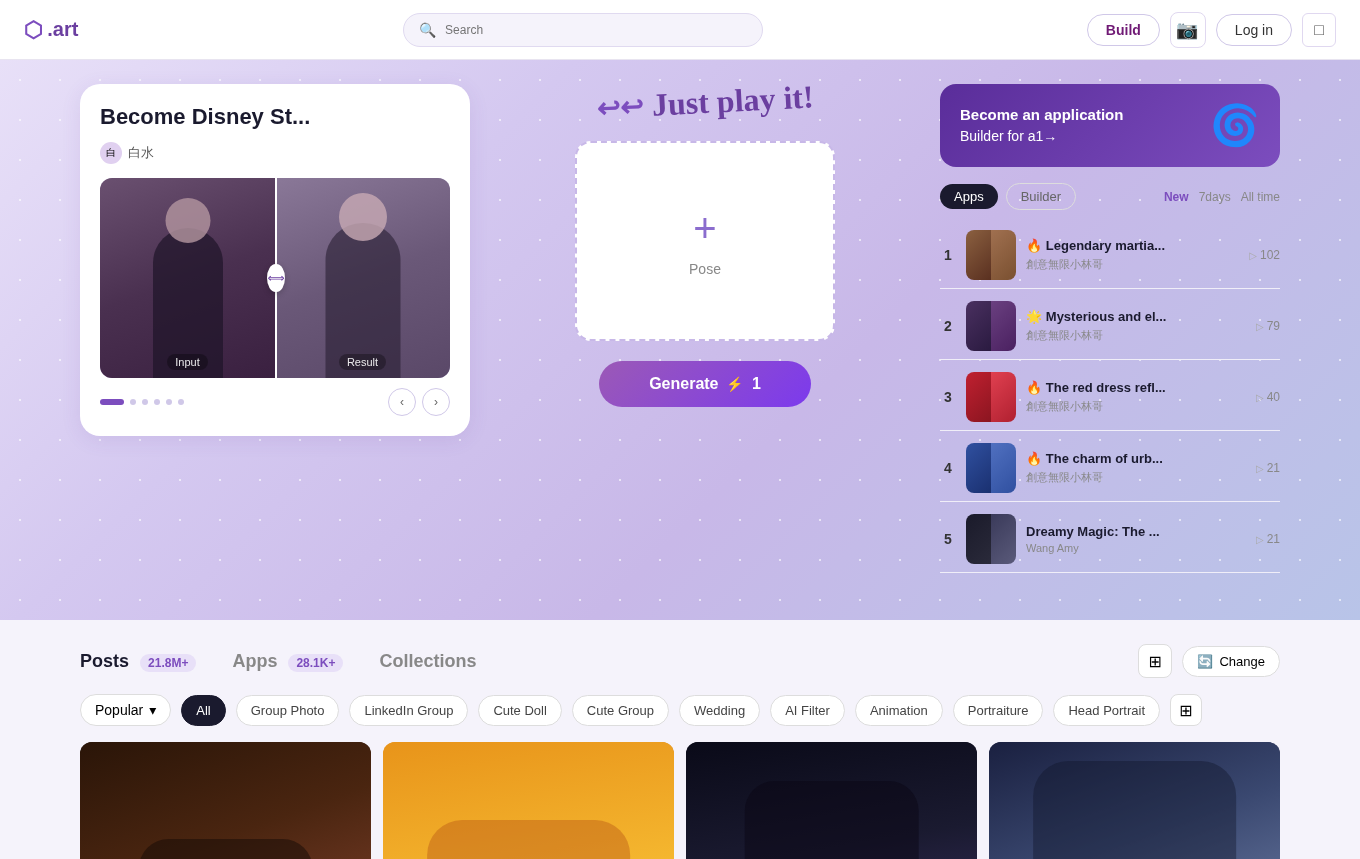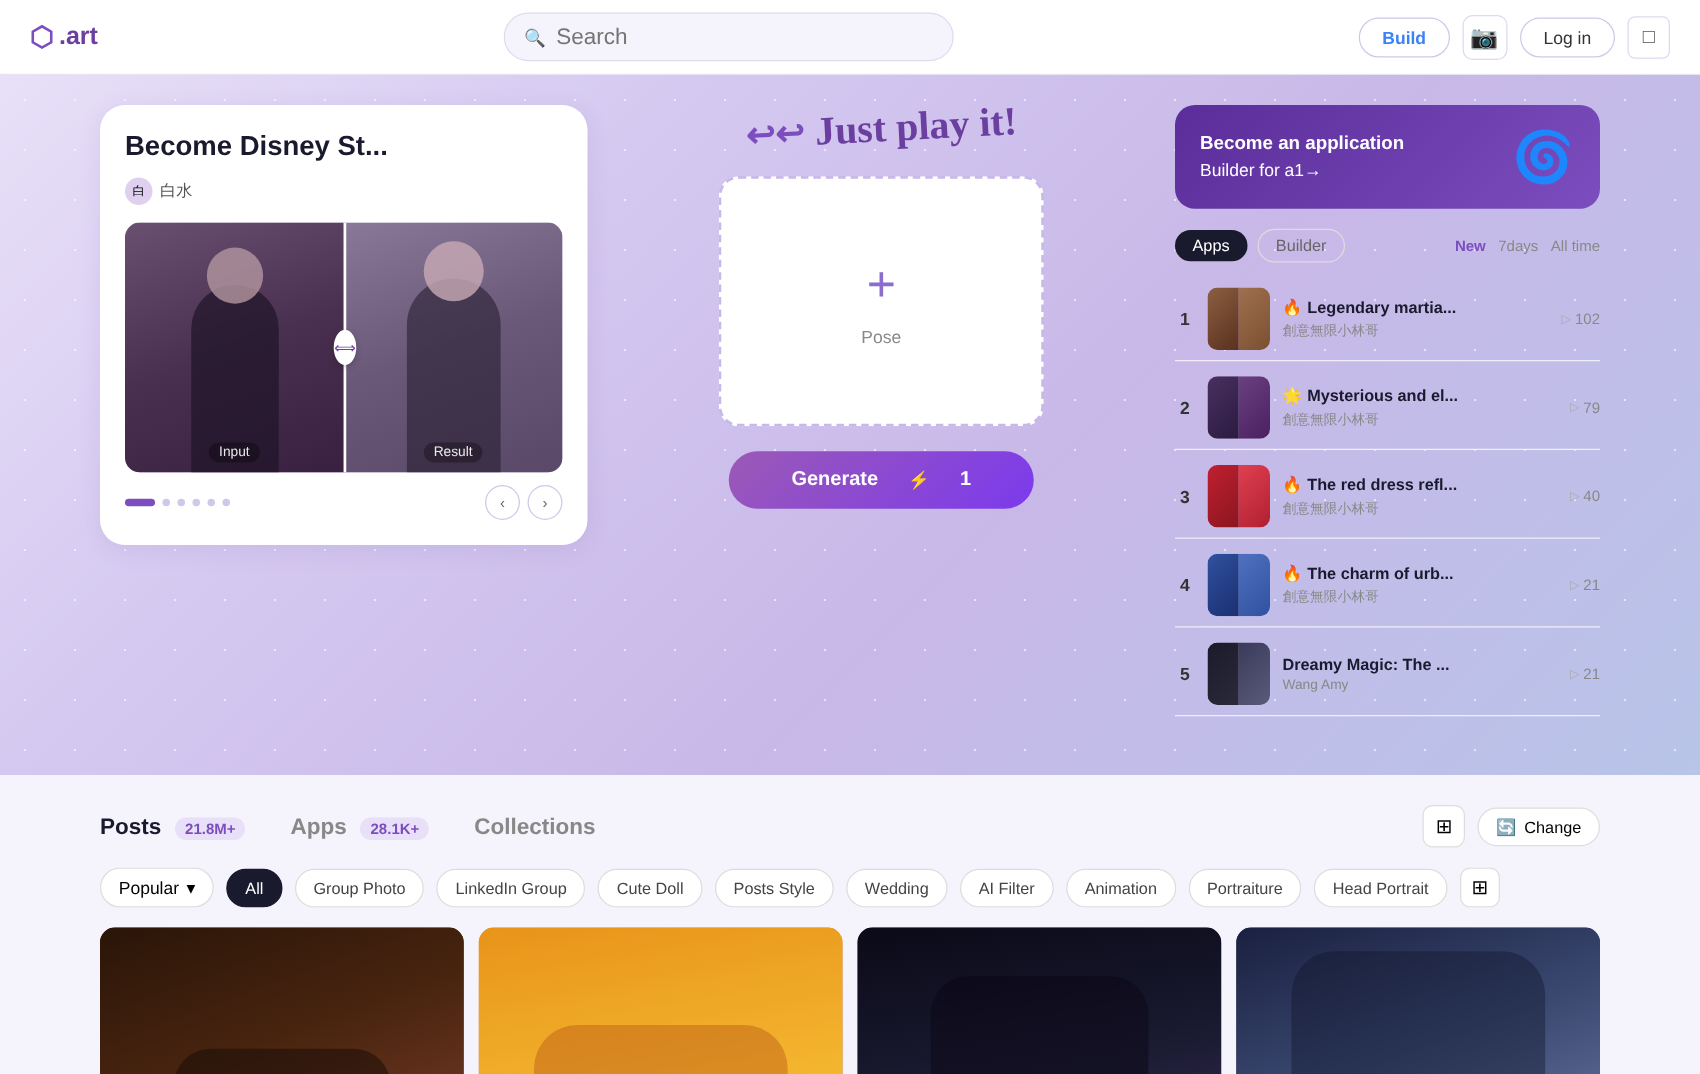--- a/index.html
+++ b/index.html
@@ -11,25 +11,25 @@
       padding: 0 24px; height: 60px; background: #fff; border-bottom: 1px solid #e8e4f0;
     }
     .logo { display: flex; align-items: center; gap: 4px; font-size: 20px; font-weight: 700; color: #6b3fa0; cursor: pointer; }
     .logo-icon { color: #7c4dbe; font-size: 22px; }
     .search-bar {
       display: flex; align-items: center; gap: 8px;
       background: #f5f3fb; border: 1px solid #e0daf0; border-radius: 24px;
       padding: 8px 16px; width: 360px;
     }
     .search-icon { color: #999; font-size: 14px; }
-    .search-input { border: none; background: transparent; outline: none; font-size: 18px; color: #888; width: 100%; }
+    .search-input { border: none; background: transparent; outline: none; font-size: 12px; color: #888; width: 100%; }
     .header-right { display: flex; align-items: center; gap: 10px; }
     .btn-build {
       background: #fff; border: 1.5px solid #d0c8e8; border-radius: 20px;
-      padding: 7px 18px; font-size: 14px; font-weight: 600; color: #3b82f6; cursor: pointer;
+      padding: 7px 18px; font-size: 14px; font-weight: 600; color: #701a75; cursor: pointer;
     }
     .btn-instagram {
       width: 36px; height: 36px; border-radius: 8px; border: 1.5px solid #e0d8f0;
       display: flex; align-items: center; justify-content: center; cursor: pointer; background: #fff;
       font-size: 18px;
     }
     .btn-login {
       background: #fff; border: 1.5px solid #d0c8e8; border-radius: 20px;
       padding: 7px 18px; font-size: 14px; font-weight: 500; color: #333; cursor: pointer;
     }
@@ -88,21 +88,21 @@
     .upload-box {
       background: #fff; border: 2px dashed #c8b8e8; border-radius: 16px;
       width: 260px; height: 200px; display: flex; flex-direction: column;
       align-items: center; justify-content: center; gap: 10px; cursor: pointer;
     }
     .upload-plus { font-size: 40px; color: #8b6dce; }
     .upload-label { font-size: 14px; color: #888; }
     .generate-btn {
       margin-top: 20px; background: linear-gradient(135deg, #9b59b6, #7c3aed);
       color: #fff; border: none; border-radius: 30px; padding: 14px 50px;
-      font-size: 16px; font-weight: 600; cursor: pointer; display: flex; align-items: center; gap: 24px;
+      font-size: 16px; font-weight: 600; cursor: pointer; display: flex; align-items: center; gap: 8px;
     }
     .lightning { font-size: 14px; }
 
     
     .right-panel { width: 340px; flex-shrink: 0; position: relative; z-index: 1; }
     .promo-banner {
       background: linear-gradient(135deg, #5a2d9a, #7c4dbe);
       border-radius: 16px; padding: 18px 20px; color: #fff; display: flex;
       align-items: center; justify-content: space-between; margin-bottom: 16px;
     }
@@ -403,21 +403,21 @@
 
   <div class="filter-row">
     <div class="filter-select">
       <span>Popular</span>
       <span>▾</span>
     </div>
     <div class="filter-tag active">All</div>
     <div class="filter-tag">Group Photo</div>
     <div class="filter-tag">LinkedIn Group</div>
     <div class="filter-tag">Cute Doll</div>
-    <div class="filter-tag">Posts Style</div>
+    <div class="filter-tag">Cute Group</div>
     <div class="filter-tag">Wedding</div>
     <div class="filter-tag">AI Filter</div>
     <div class="filter-tag">Animation</div>
     <div class="filter-tag">Portraiture</div>
     <div class="filter-tag">Head Portrait</div>
     <div class="filter-more">
       <span>⊞</span>
     </div>
   </div>
 

